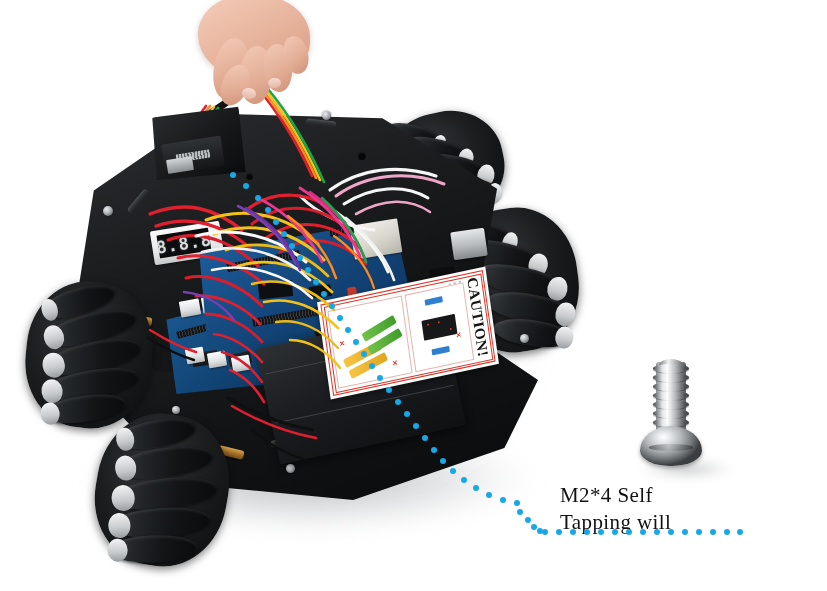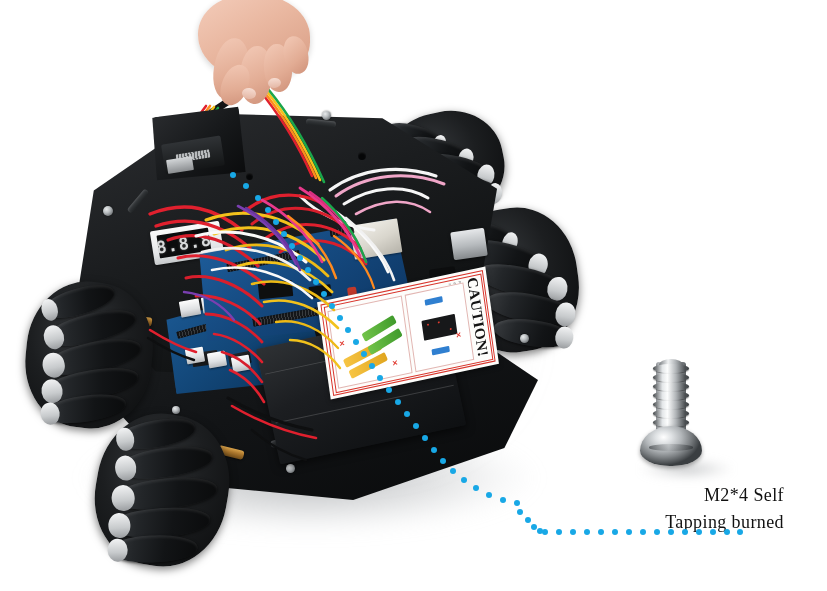--- a/index.html
+++ b/index.html
@@ -154,22 +154,22 @@
   .tip{position:absolute;left:19px;top:-3px;width:24px;height:12px;border-radius:50%;
     background:linear-gradient(90deg,#7d8185,#f0f2f3 38%,#aeb2b5 70%,#63676a);}
   .head{position:absolute;left:0px;top:64px;width:62px;height:40px;
     border-radius:50% 50% 48% 48%/62% 62% 38% 38%;
     background:radial-gradient(ellipse 60% 70% at 38% 28%,#ffffff 0%,#dfe2e4 22%,#b3b7ba 48%,#7f8386 72%,#4f5356 92%,#3a3e41 100%);
     box-shadow:0 2px 4px rgba(0,0,0,.35);}
   .head::after{content:"";position:absolute;left:14%;top:46%;width:72%;height:16%;border-radius:50%;
     background:linear-gradient(90deg,rgba(40,44,47,.55),rgba(150,154,157,.30) 45%,rgba(30,34,37,.5));}
 
   
-  .callout-text{position:absolute;left:560px;top:482px;width:224px;text-align:right;
-    font-family:"Liberation Serif",serif;color:#111;font-size:18px;line-height:27px;letter-spacing:.4px;}
+  .callout-text{position:absolute;left:560px;top:482px;width:224px;text-align:left;
+    font-family:"Liberation Serif",serif;color:#111;font-size:21px;line-height:27px;letter-spacing:.4px;}
 
   .dots{position:absolute;left:0;top:0;width:827px;height:591px;overflow:visible;pointer-events:none;}
   .dot{position:absolute;width:6px;height:6px;border-radius:50%;background:#18a8e6;margin:-3px 0 0 -3px;}
 </style>
 </head>
 <body>
 
 <div id="stage">
 
   <div class="scene">
@@ -388,21 +388,21 @@
       <div class="thread" style="top:38px;"></div>
       <div class="thread" style="top:47px;"></div>
       <div class="thread" style="top:56px;"></div>
       <div class="head"></div>
     </div>
 
   </div>
 
   <div class="callout-text">
     <div>M2*4 Self</div>
-    <div>Tapping burned</div>
+    <div>Tapping will</div>
   </div>
 
   <div class="dots" id="leader-dots">
       <div class="dot" style="left: 233px; top: 175px; background: rgb(24, 168, 230);"></div>
       <div class="dot" style="left: 246px; top: 186px; background: rgb(24, 168, 230);"></div>
       <div class="dot" style="left: 258px; top: 198px; background: rgb(24, 168, 230);"></div>
       <div class="dot" style="left: 268px; top: 210px; background: rgb(24, 168, 230);"></div>
       <div class="dot" style="left: 276px; top: 222px; background: rgb(24, 168, 230);"></div>
       <div class="dot" style="left: 284px; top: 234px; background: rgb(24, 168, 230);"></div>
       <div class="dot" style="left: 292px; top: 246px; background: rgb(24, 168, 230);"></div>

